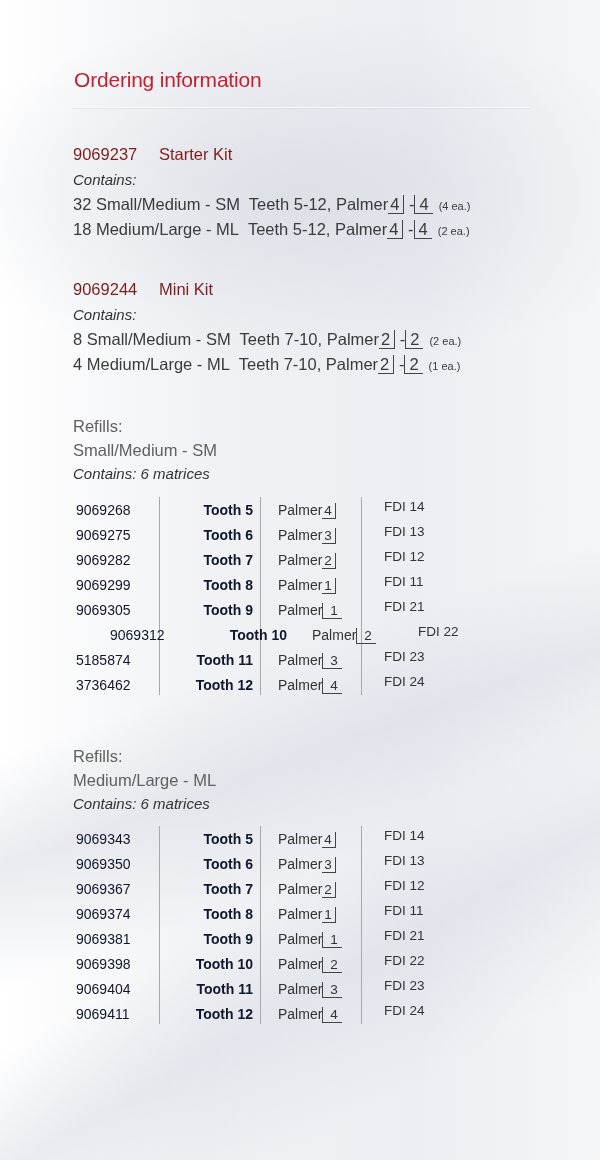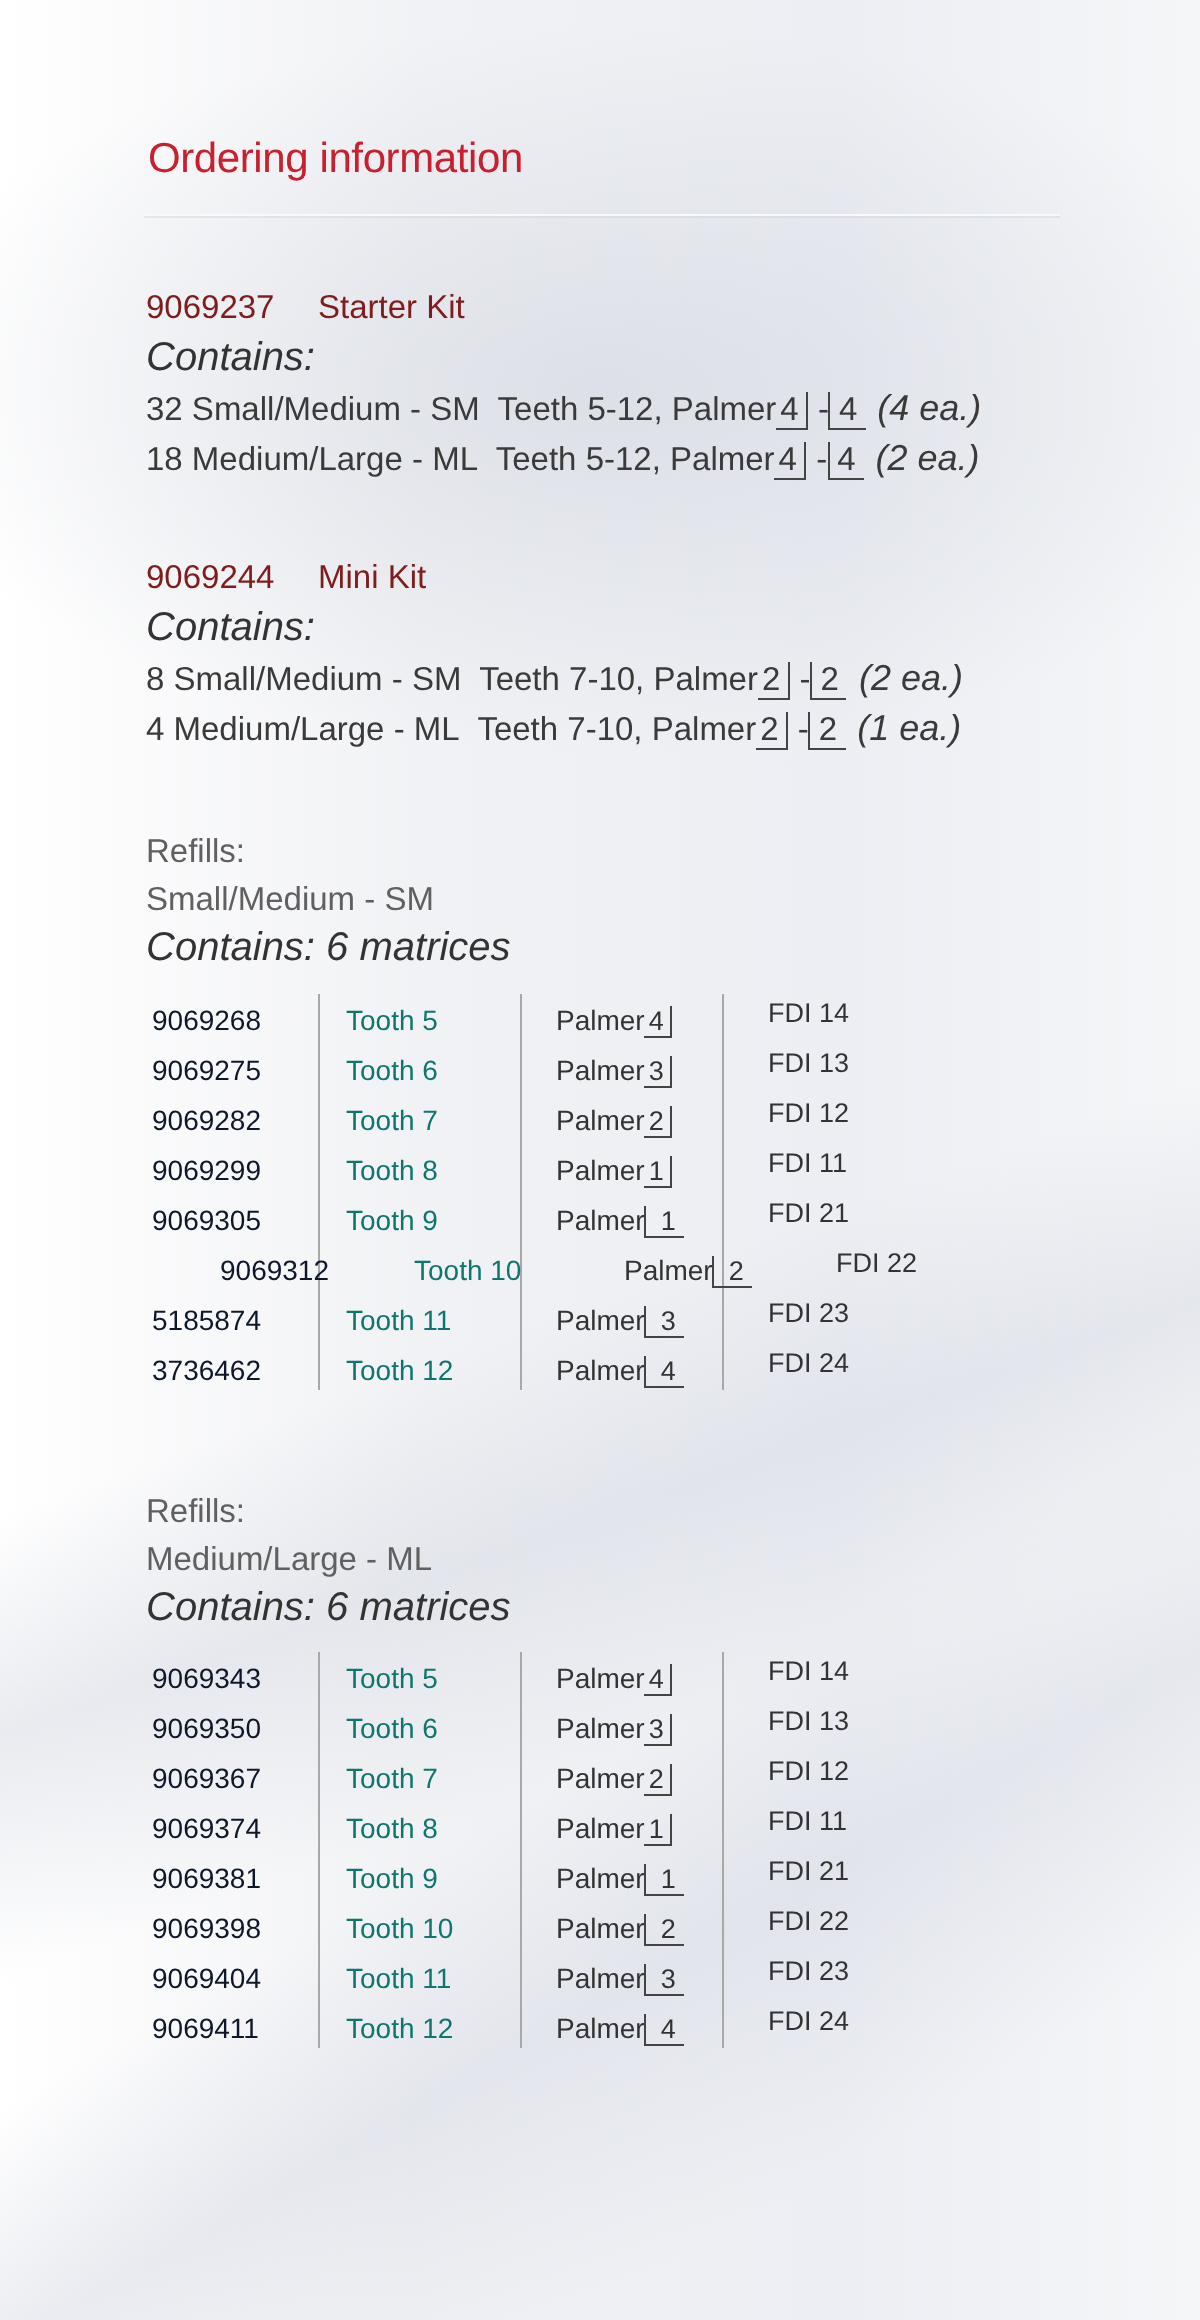--- a/index.html
+++ b/index.html
@@ -26,38 +26,38 @@
     }
     .title-rule {
       position: absolute; left: 72px; top: 107px; width: 458px; height: 1px;
       background: #f8f9fb; box-shadow: 0 1px 0 rgba(200,204,212,0.35);
     }
 
     .block { position: absolute; left: 73px; color: #4a4a4a; font-size: 16.5px; }
     .line { height: 25px; line-height: 25px; white-space: nowrap; }
     .line.head { color: #7f1d1d; }
     .line .code { display: inline-block; width: 86px; }
-    .italic { font-style: italic; color: #333; font-size: 20px; }
+    .italic { font-style: italic; color: #333; font-size: 15px; }
     .dark { color: #3a3a3a; }
 
     
     .pal { display: inline-block; position: relative; padding: 0 4px 0 2px; line-height: 18px; }
     .pal.r { border-bottom: 1px solid #444; border-right: 1px solid #444; }
     .pal.l { border-bottom: 1px solid #444; border-left: 1px solid #444; padding: 0 4px 0 4px; }
-    .ea { font-style: italic; font-size: 18px; margin-left: 6px; }
+    .ea { font-size: 11px; margin-left: 6px; }
 
     .sub { position: absolute; left: 73px; font-size: 16.5px; color: #606060; }
     .sub .line { height: 24px; line-height: 24px; }
 
     .table { position: absolute; left: 73px; width: 380px; font-size: 14px; color: #444; }
     .table .vline { position: absolute; top: 0; width: 1px; background: #a8a8a8; }
     .row { position: absolute; left: 0; height: 25px; width: 380px; }
     .cell { position: absolute; top: 0; line-height: 25px; white-space: nowrap; }
     .c-code { left: 3px; color: #0f172a; }
-    .c-tooth { left: 100px; width: 80px; text-align: left; color: #0f766e; }
+    .c-tooth { left: 100px; width: 80px; text-align: right; color: #0f172a; font-weight: bold; }
     .c-palmer { left: 205px; color: #333; }
     .c-palmer .pal { font-size: 13.5px; line-height: 15px; padding: 0 3px 0 2px; }
     .c-palmer .pal.l { padding: 0 4px 0 7px; }
     .c-fdi { left: 311px; top: -4px; color: #333; font-size: 13.5px; }
   </style>
 </head>
 <body>
 
 <div class="bg"></div>
 

